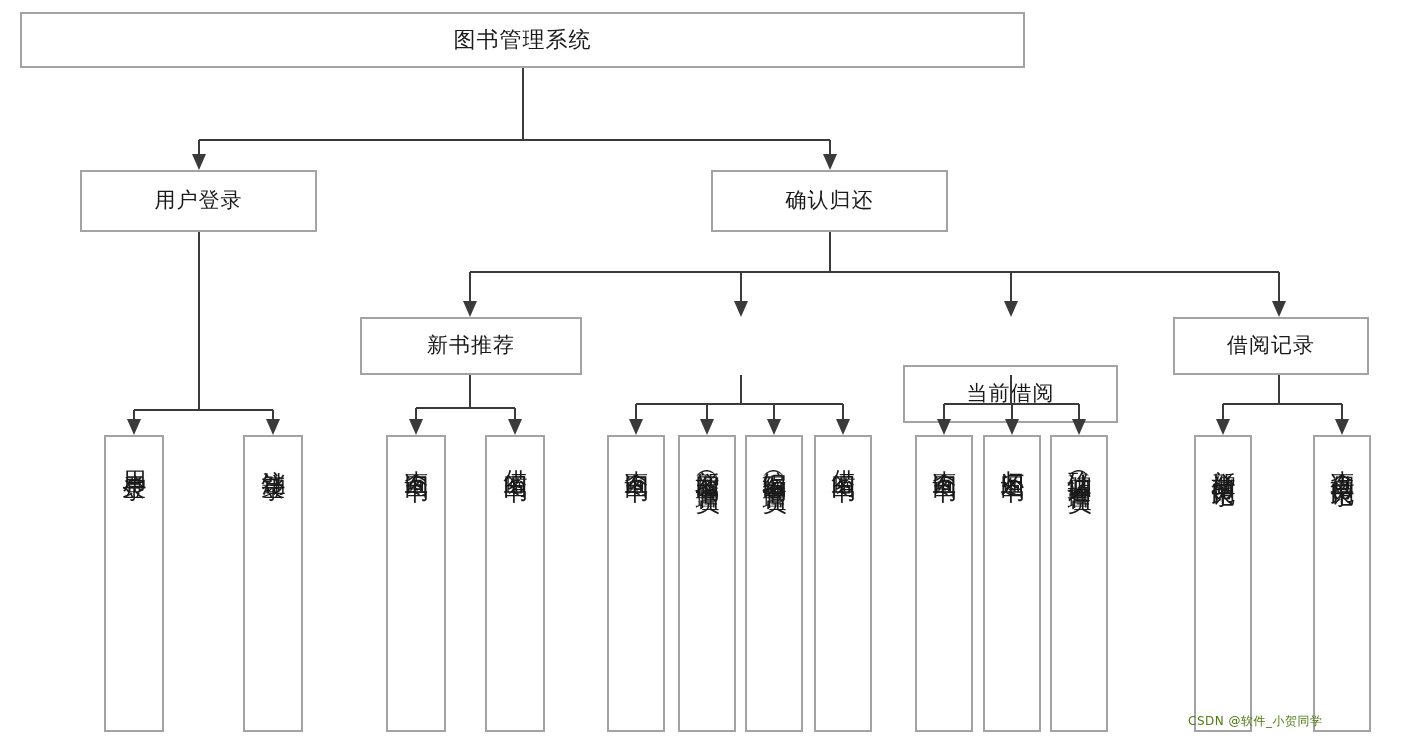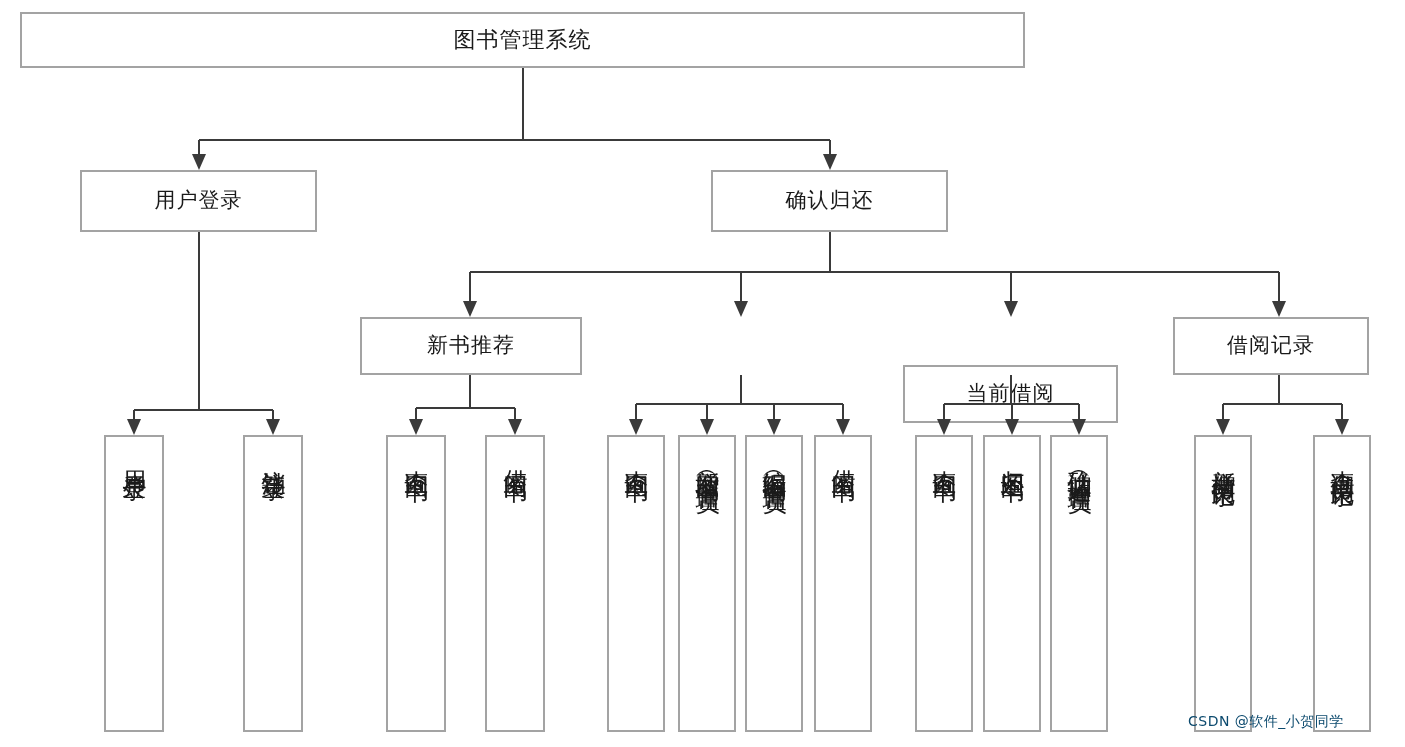--- a/index.html
+++ b/index.html
@@ -56,22 +56,22 @@
   .arrow {
     position: absolute;
     width: 0;
     height: 0;
     border-left: 7px solid transparent;
     border-right: 7px solid transparent;
     border-top: 16px solid #3a3a3a;
   }
   .watermark {
     position: absolute;
-    font-size: 14px;
-    color: #0c4a6e;
+    font-size: 12px;
+    color: #4d7c0f;
     white-space: nowrap;
     letter-spacing: 0.5px;
   }
 </style>
 </head>
 <body>
 
 <div id="canvas">
 
   <div class="node horiz root" style="left: 20px; top: 12px; width: 1005px; height: 56px;">

